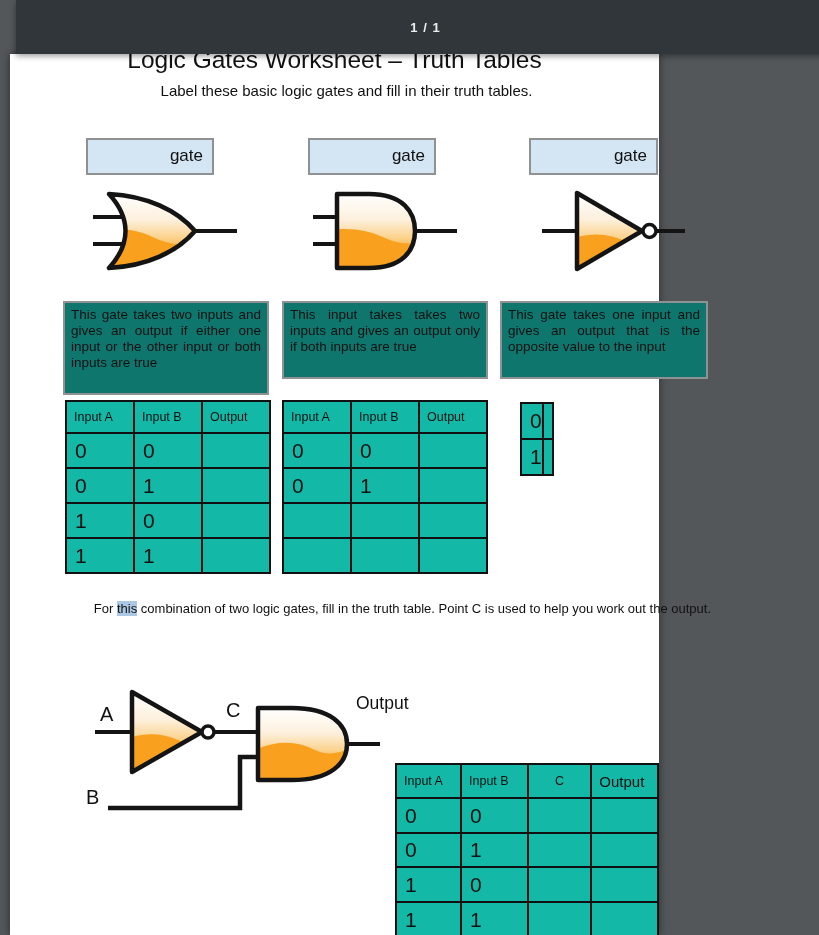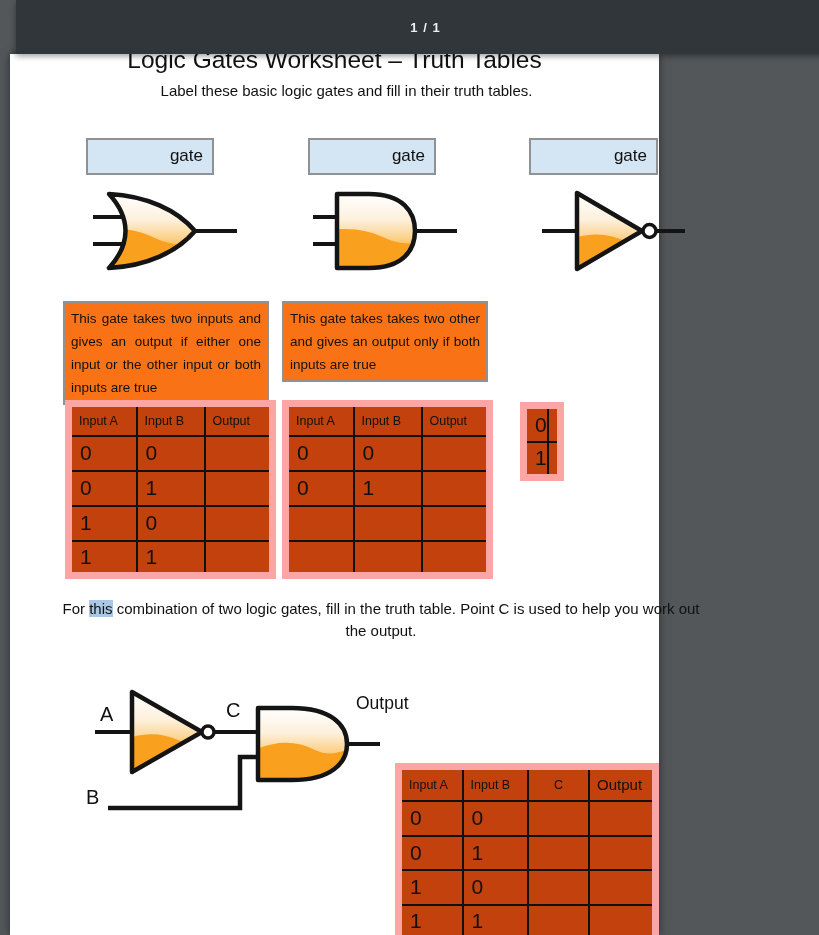--- a/index.html
+++ b/index.html
@@ -15,35 +15,35 @@
           z-index:1; box-shadow:0 0 8px rgba(0,0,0,.5); }
 
   .title { position:absolute; top:-8px; left:0; width:100%; text-align:center;
            font-size:24.5px; color:#111; }
   .subtitle { position:absolute; top:28px; left:0; width:100%; text-align:center;
               font-size:15px; color:#111;margin-left:12px; }
 
   .name-box { position:absolute; width:128px; height:37px; background:#d4e5f3;
               border:2px solid #8f9193; text-align:right; padding:6px 9px 16px 0;
               font-size:17px; color:#111; }
-  .desc-box { position:absolute; width:206px; background:#f97316; border:2px solid #8f9193;
-              font-size:13.5px; line-height:23px; color:#111; text-align:justify;
-              padding:4px 6px 4px 6px; }
+  .desc-box { position:absolute; width:206px; background:#0f766e; border:2px solid #8f9193;
+              font-size:13.5px; line-height:16px; color:#111; text-align:justify;
+              padding:4px 6px 22px 6px; }
 
   .gate-svg { position:absolute; width:160px; height:85px; }
 
-  table.tt { position:absolute; border-collapse:collapse; border:7px solid #fca5a5; background:#c2410c; }
+  table.tt { position:absolute; border-collapse:collapse; border:2px solid #fca5a5; background:#14b8a6; }
   table.tt td { border:2px solid #101010; vertical-align:middle; color:#111; }
   td.h  { font-size:12.5px; padding-left:7px; }
   td.h-lg { font-size:15px; padding-left:7px; }
   td.center { text-align:center; padding-left:0; }
   td.d  { font-size:21px; padding-left:8px; }
 
-  .instruction { position:absolute; top:544px; left:41px; width:660px; text-align:center;
-                 font-size:15px; line-height:22px; color:#111; }
+  .instruction { position:absolute; top:544px; left:41px; width:660px; text-align:right;
+                 font-size:13px; line-height:22px; color:#111; }
   .hl { background:#aac8e4; }
 
   .circuit-svg { position:absolute; left:70px; top:626px; width:330px; height:145px; }
   .clabel { position:absolute; font-size:20px; color:#111; }
   .output-label { position:absolute; font-size:17.5px; color:#111; }
 </style>
 </head>
 <body>
 
 <div class="viewport">
@@ -105,21 +105,22 @@
         </defs>
       <line x1="10" y1="41" x2="47" y2="41" stroke="#141414" stroke-width="4"></line>
       <line x1="124" y1="41" x2="153" y2="41" stroke="#141414" stroke-width="4"></line>
       <path d="M 45 3 L 45 79 L 110 41 Z" fill="url(#gateGrad)"></path>
       <path clip-path="url(#notClip)" d="M 30 52 C 55 42 75 42 95 52 C 105 56 115 54 130 48 L 130 90 L 30 90 Z" fill="#f9a11e"></path>
       <path d="M 45 3 L 45 79 L 110 41 Z" fill="none" stroke="#141414" stroke-width="4.5" stroke-linejoin="round"></path>
       <circle cx="117.5" cy="41" r="6.5" fill="#ffffff" stroke="#141414" stroke-width="3.5"></circle>
     </svg>
 
     <div class="desc-box" style="left:53px; top:247px;">This gate takes two inputs and gives an output if either one input or the other input or both inputs are true</div>
-    <div class="desc-box" style="left:272px; top:247px;">This gate takes takes two other and gives an output only if both inputs are true</div>
+    <div class="desc-box" style="left:272px; top:247px;">This input takes takes two inputs and gives an output only if both inputs are true</div>
+    <div class="desc-box" style="left:490px; top:247px; width:208px;">This gate takes one input and gives an output that is the opposite value to the input</div>
 
     <table class="tt" style="left:55px; top:346px;">
       <tbody>
           <tr style="height:32px;">
         <td class="h" style="width:68px;">Input A</td>
         <td class="h" style="width:68px;">Input B</td>
         <td class="h" style="width:68px;">Output</td>
       </tr>
       <tr style="height:35px;">
         <td class="d">0</td>

